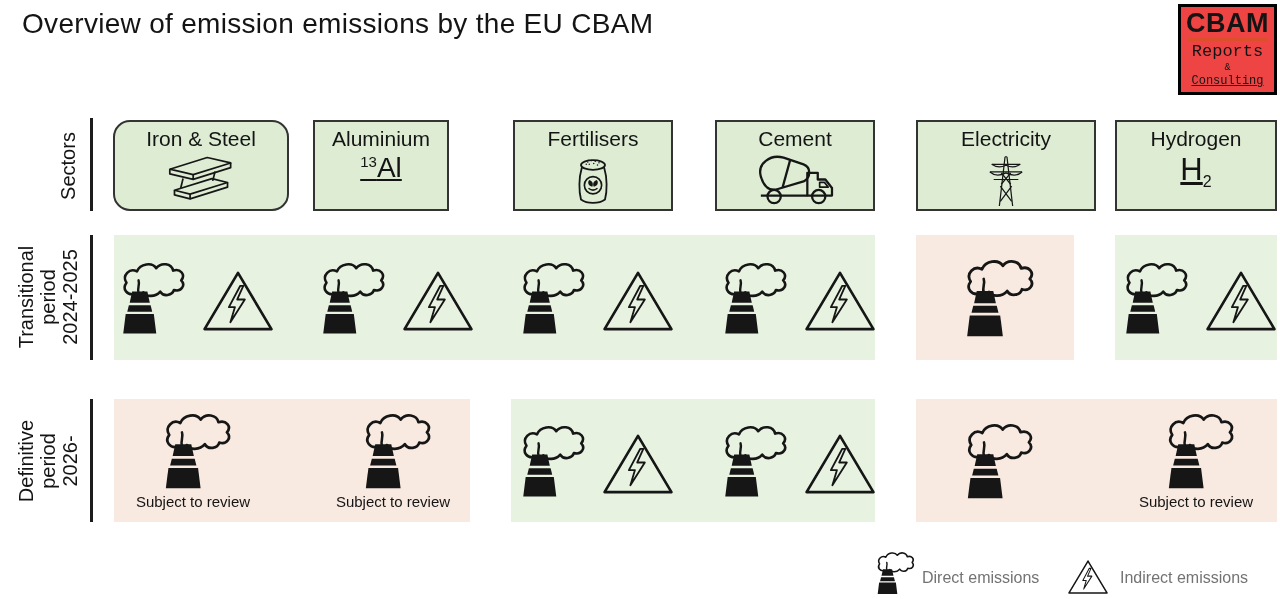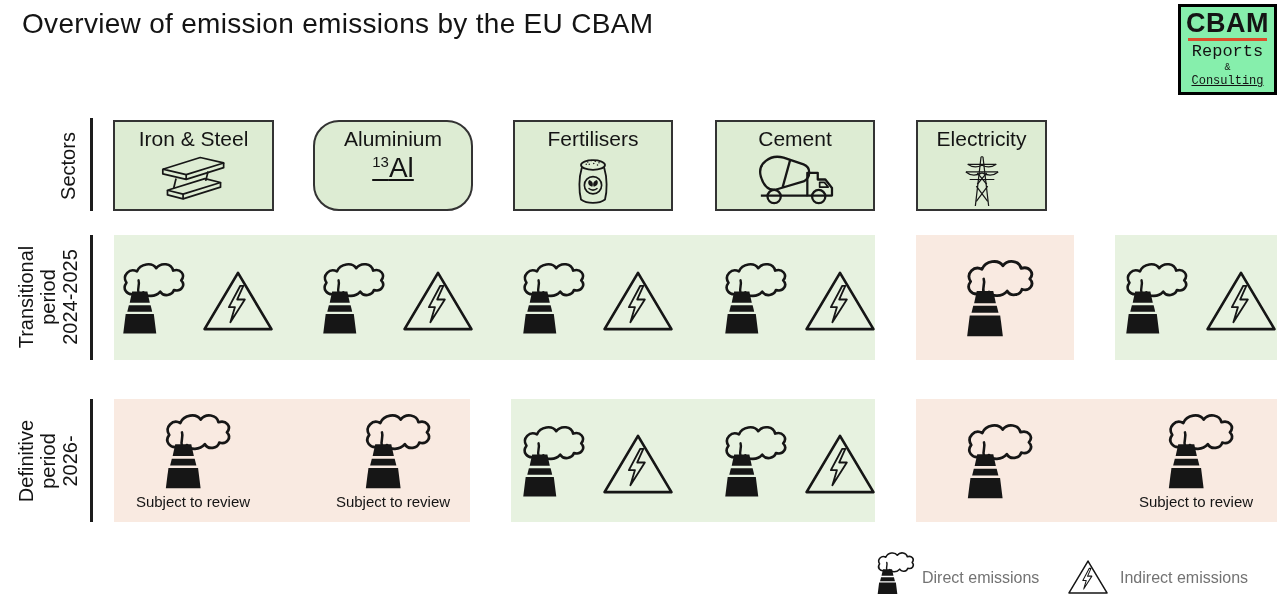--- a/index.html
+++ b/index.html
@@ -3,21 +3,21 @@
 <meta charset="utf-8">
 <style>
   html,body{margin:0;padding:0;background:#ffffff;}
   .canvas{
     position:relative;width:1280px;height:599px;background:#ffffff;overflow:hidden;
     font-family:"Liberation Sans", sans-serif;color:#141414;
   }
   
   .title{position:absolute;left:22px;top:8px;font-size:28px;font-weight:400;letter-spacing:0.3px;margin:0;color:#141414;}
   
-  .logo{position:absolute;left:1178px;top:4px;width:99px;height:91px;border:3px solid #000;box-sizing:border-box;background:#86efac;text-align:center;}
+  .logo{position:absolute;left:1178px;top:4px;width:99px;height:91px;border:3px solid #000;box-sizing:border-box;background:#ef4444;text-align:center;}
   .logo-name{font-size:27px;font-weight:700;letter-spacing:0.5px;line-height:1.05;margin-top:2px;}
   .logo-rule{height:3px;background:#dd4f2a;margin:1px 7px 2px 7px;}
   .logo-reports{font-family:"Liberation Mono", monospace;font-size:17px;line-height:1.1;}
   .logo-amp{font-family:"Liberation Mono", monospace;font-size:10px;line-height:1.2;}
   .logo-consulting{font-family:"Liberation Mono", monospace;font-size:12px;line-height:1.2;text-decoration:underline;}
   
   .vlabel{position:absolute;display:flex;align-items:center;justify-content:center;
     transform:rotate(-90deg);text-align:center;font-size:20px;line-height:22px;color:#141414;}
   .axis-line{position:absolute;left:90px;width:3px;background:#1c1c1c;}
   
@@ -137,47 +137,51 @@
 
   <div class="vlabel" style="left:-17px;top:396px;width:130px;height:130px;">
     <span>
       <span>Definitive</span><br>
       <span>period</span><br>
       <span>2026-</span>
     </span>
   </div>
   <div class="axis-line" style="top:399px;height:123px;"></div>
 
-  <div class="sector-box" style="left:113px;width:161px;">
+  <div class="sector-box" style="left:113px;width:176px;border-radius:17px;">
     <div class="sector-label">Iron &amp; Steel</div>
     <svg class="icon sector-icon" width="78" height="50" viewBox="0 0 100 64">
         <use href="#ibeam"></use>
       </svg>
   </div>
-  <div class="sector-box" style="left:313px;width:160px;border-radius:26px;">
+  <div class="sector-box" style="left:313px;width:136px;">
     <div class="sector-label">Aluminium</div>
     <div class="chem"><sup>13</sup><span>Al</span></div>
   </div>
   <div class="sector-box" style="left:715px;width:160px;">
     <div class="sector-label">Cement</div>
     <svg class="icon sector-icon" width="92" height="55" viewBox="0 0 96 58">
         <use href="#truck"></use>
       </svg>
   </div>
   <div class="sector-box" style="left:513px;width:160px;">
     <div class="sector-label">Fertilisers</div>
     <svg class="icon sector-icon" width="48" height="56" viewBox="0 0 64 74">
         <use href="#sack"></use>
       </svg>
   </div>
-  <div class="sector-box" style="left:916px;width:131px;">
+  <div class="sector-box" style="left:916px;width:180px;">
     <div class="sector-label">Electricity</div>
     <svg class="icon sector-icon" width="38" height="55" viewBox="0 0 40 58">
         <use href="#pylon"></use>
       </svg>
+  </div>
+  <div class="sector-box" style="left:1115px;width:162px;">
+    <div class="sector-label">Hydrogen</div>
+    <div class="chem" style="font-size:31px;"><span>H</span><sub>2</sub></div>
   </div>
 
   <div class="band green" style="left:114px;top:235px;width:761px;height:125px;"></div>
   <div class="band pink" style="left:916px;top:235px;width:158px;height:125px;"></div>
   <div class="band green" style="left:1115px;top:235px;width:162px;height:125px;"></div>
 
   <div class="band pink" style="left:114px;top:399px;width:356px;height:123px;"></div>
   <div class="band green" style="left:511px;top:399px;width:364px;height:123px;"></div>
   <div class="band pink" style="left:916px;top:399px;width:361px;height:123px;"></div>
 

